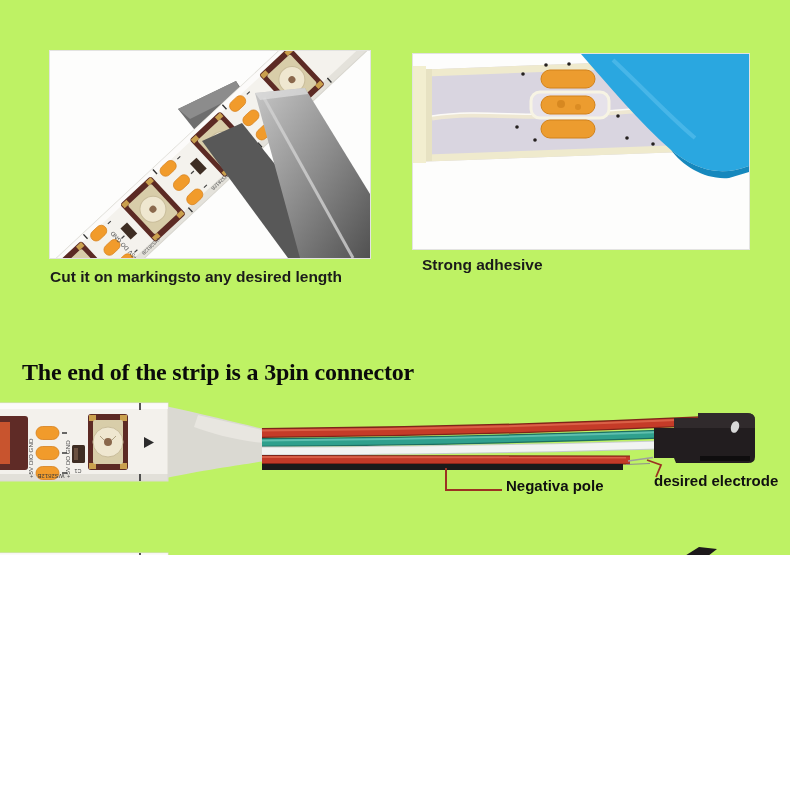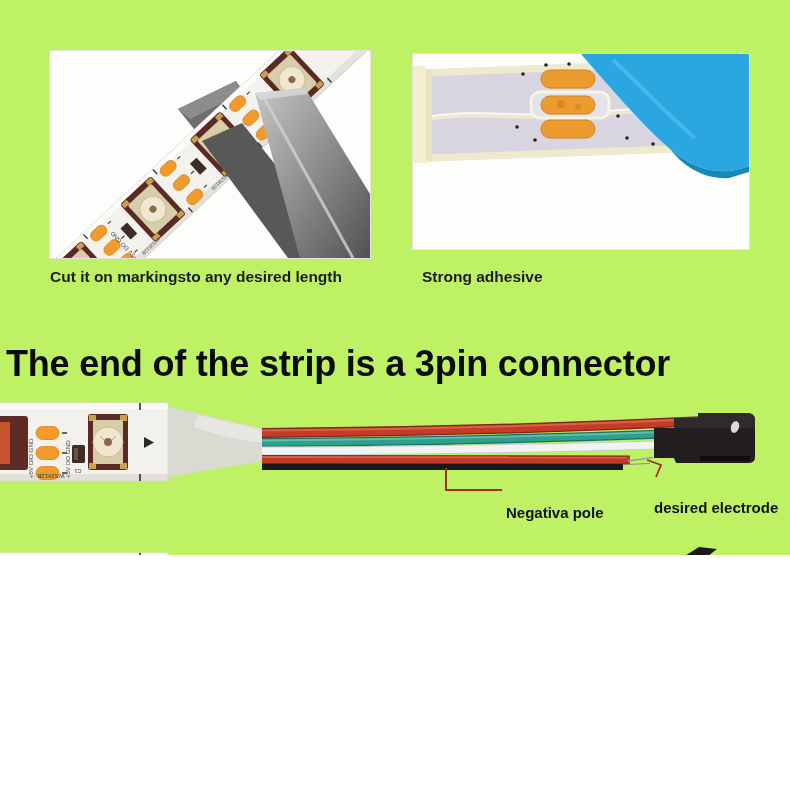--- a/index.html
+++ b/index.html
@@ -1,24 +1,24 @@
 <!DOCTYPE html>
 <html><head>
 <meta charset="utf-8">
 <style>
   html,body{margin:0;padding:0;background:#ffffff;}
   .canvas{position:relative;width:790px;height:555px;background:#bef264;overflow:hidden;
           font-family:"Liberation Sans",sans-serif;color:#141414;}
   .panel{position:absolute;border:1px solid #e3e3e1;background:#fdfdfc;box-sizing:border-box;}
   .panel svg{display:block;}
   .caption{position:absolute;font-size:15.5px;font-weight:700;color:#1b1b1b;white-space:nowrap;}
-  .heading{position:absolute;margin:0;font-size:36px;font-weight:700;color:#0b0b0b;white-space:nowrap;letter-spacing:-.2px;}
+  .heading{position:absolute;margin:16px;font-size:24px;font-weight:700;color:#0b0b0b;white-space:nowrap;letter-spacing:-.2px;font-family:Liberation Serif, serif;}
   .strip-svg{position:absolute;left:0;}
   .strip-label{position:absolute;font-size:27px;font-weight:400;color:#1d1d1d;white-space:nowrap;}
-  .ann{position:absolute;font-size:15px;font-weight:700;color:#101010;white-space:nowrap;margin-top:27px;}
+  .ann{position:absolute;font-size:15px;font-weight:700;color:#101010;white-space:nowrap;}
   text{font-family:"Liberation Sans",sans-serif;}
 </style>
 </head>
 <body>
 
 <div class="canvas">
 
   <div class="panel" style="left:49px;top:50px;width:322px;height:209px;">
     <svg width="320" height="207" viewBox="0 0 320 207">
       <defs>
@@ -109,21 +109,21 @@
 
       <g>
         <path d="M168,0 L336,0 L336,112 C305,124 280,114 258,96 C226,68 196,32 168,0 Z" fill="#2aa7e0"></path>
         <path d="M336,112 C305,124 280,114 258,96 C270,112 292,126 316,124 L336,118 Z" fill="#1688bd"></path>
         <path d="M200,6 C230,34 258,64 282,84" stroke="#5cc0ec" stroke-width="4" fill="none" opacity=".6"></path>
       </g>
     </svg>
   </div>
 
   <div class="caption" style="left:50px;top:268px;">Cut it on markingsto any desired length</div>
-  <div class="caption" style="left:422px;top:268px;">Strong adhesive</div>
+  <div class="caption" style="left:422px;top:256px;">Strong adhesive</div>
 
   <h1 class="heading" style="left:6px;top:343px;">The end of the strip is a 3pin connector</h1>
 
   <svg class="strip-svg" style="top:398px;" width="790" height="125" viewBox="0 0 790 125">
     <defs>
 
       <g id="stripBase">
 
         <path d="M156,6 C212,18 250,28 264,31 L264,63 C250,66 212,70 156,82 Z" fill="#dad9d2"></path>
         <path d="M198,17 C232,25 256,30 264,33 L264,45 C240,43 212,36 194,29 Z" fill="#eceae4" opacity=".75"></path>

